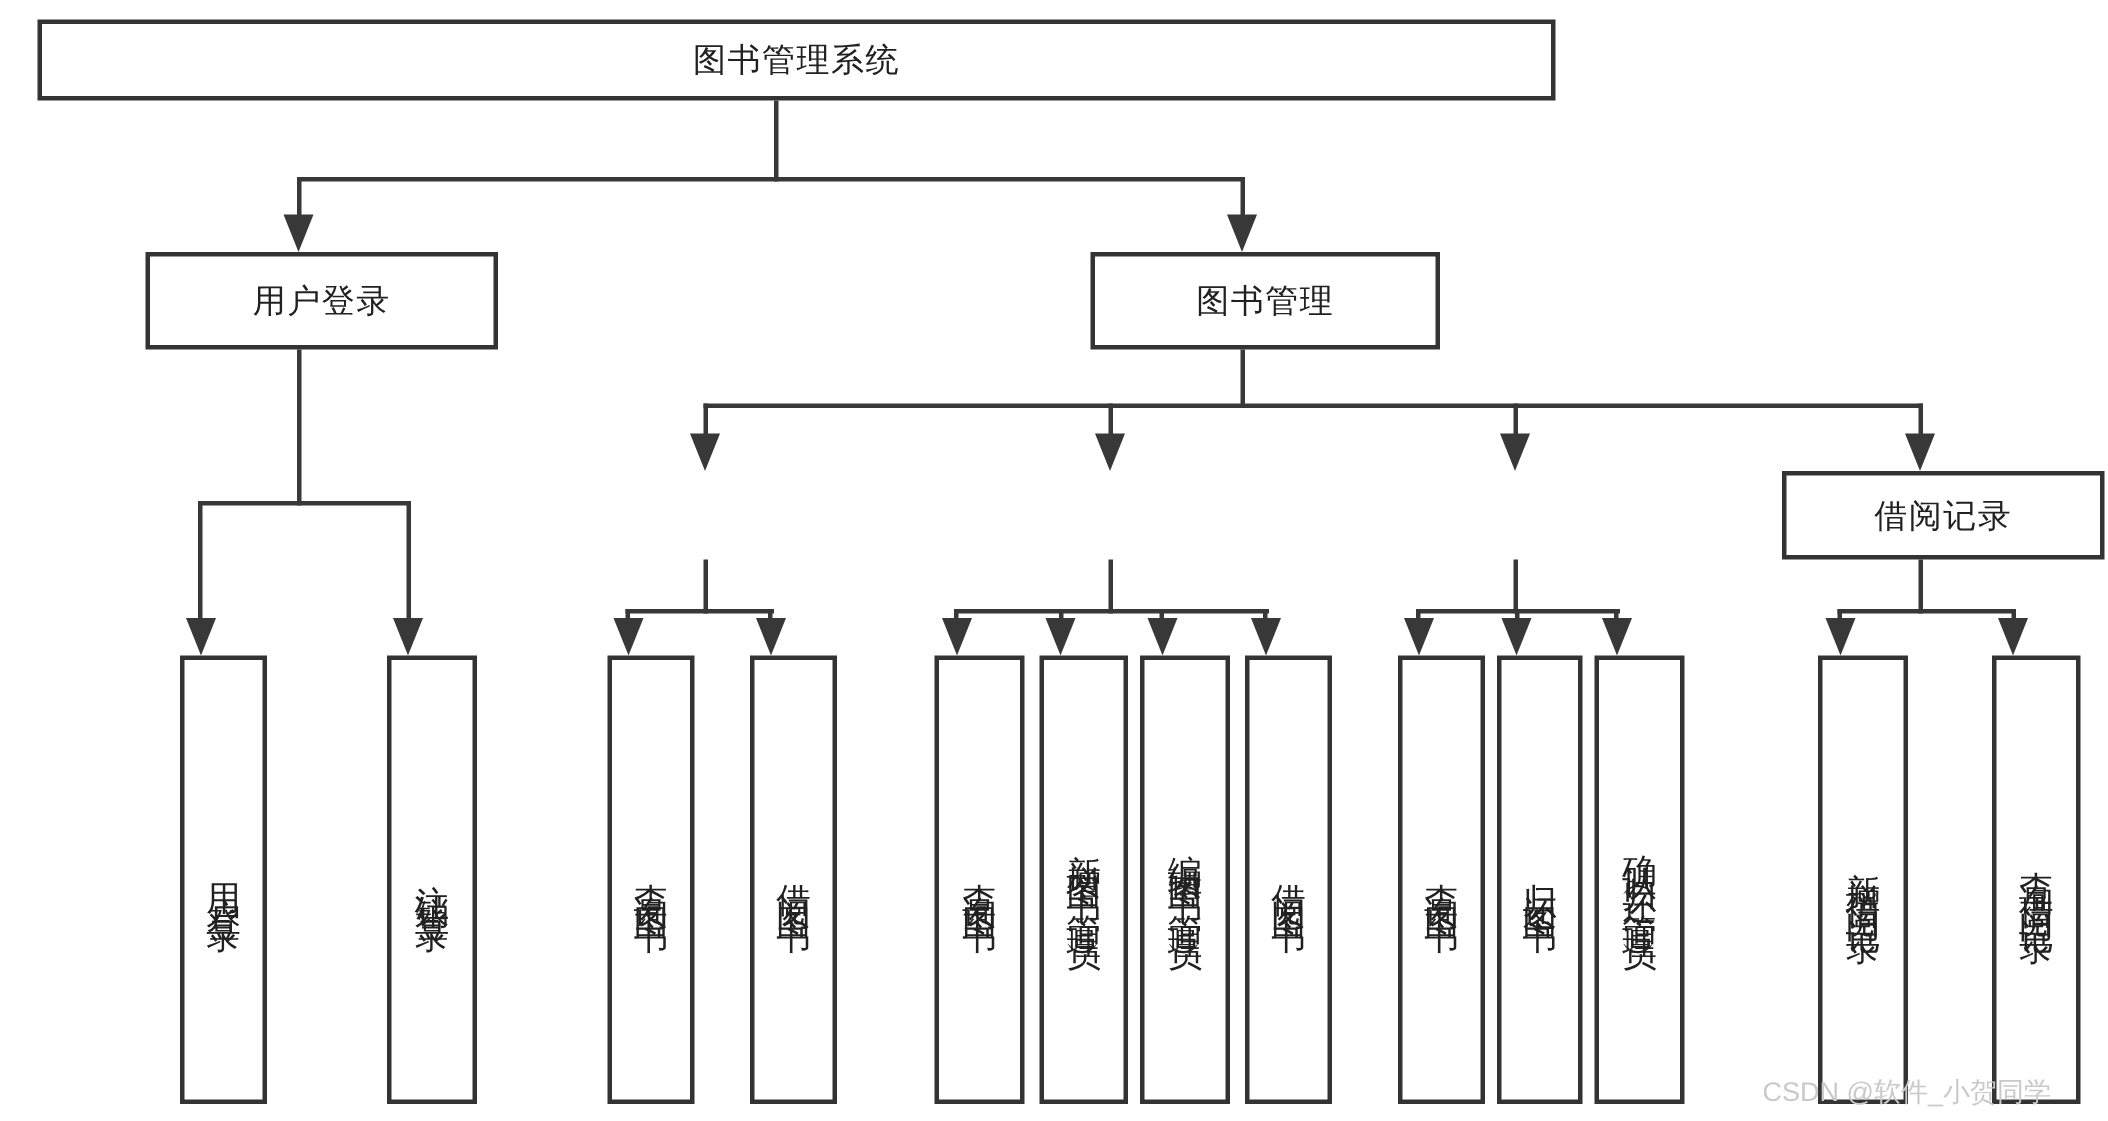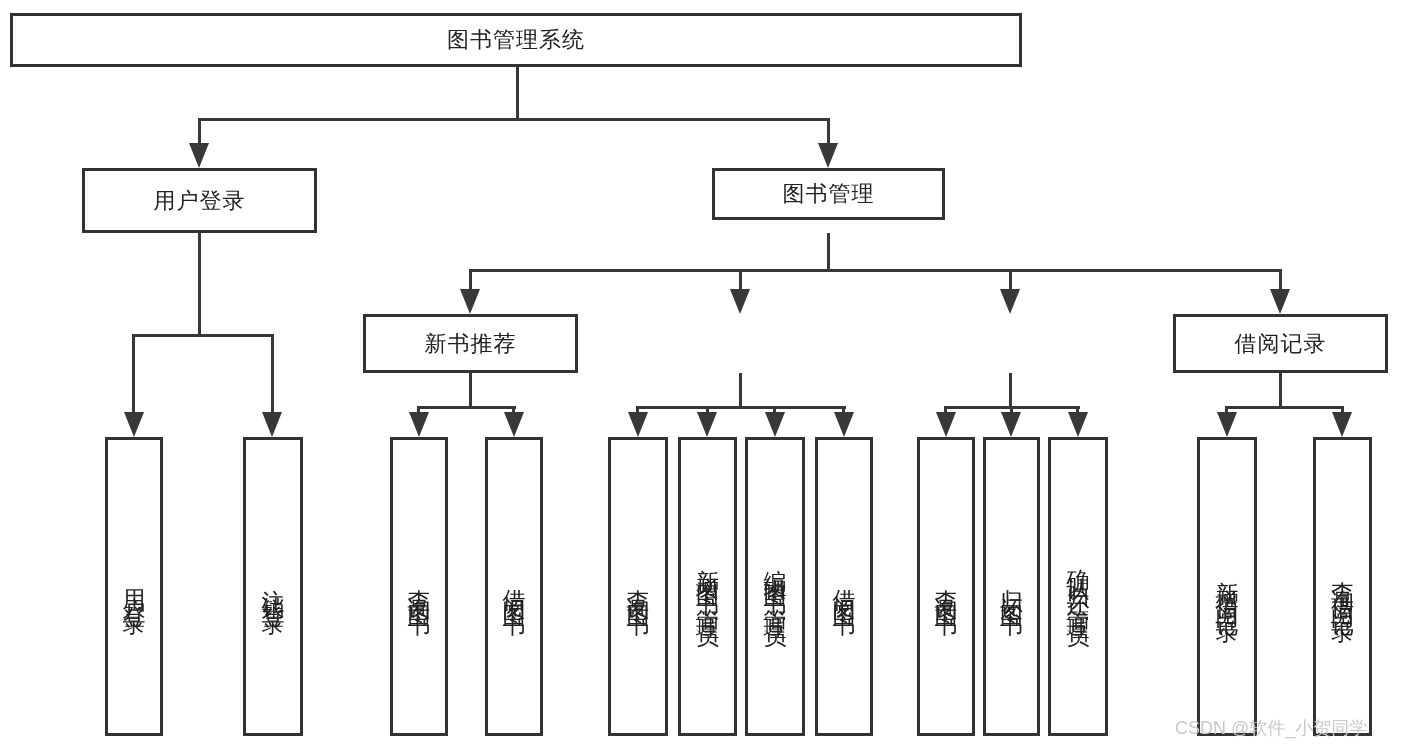--- a/index.html
+++ b/index.html
@@ -20,20 +20,21 @@
   }
   .box {
     position: absolute;
     box-sizing: border-box;
     border: 3px solid var(--border);
     background: var(--bg);
     display: flex;
     align-items: center;
     justify-content: center;
     color: var(--text);
+    margin-left: 15px;
   }
   .hbox { font-size: 22px; letter-spacing: 1px; }
   .vtext {
     writing-mode: vertical-rl;
     text-orientation: mixed;
     font-size: 23px;
     letter-spacing: 8px;
     line-height: 1;
     color: var(--text);
   }
@@ -63,41 +64,40 @@
   <div class="box hbox" style="left:10px;top:13px;width:1012px;height:54px">图书管理系统</div>
 
   <div class="vline" style="left:516px;top:67px;height:54px"></div>
   <div class="hline" style="left:198px;top:118px;width:632px"></div>
   <div class="vline" style="left:198px;top:118px;height:28px"></div>
   <div class="arrow" style="left:189px;top:143px"></div>
   <div class="vline" style="left:827px;top:118px;height:28px"></div>
   <div class="arrow" style="left:818px;top:143px"></div>
 
   <div class="box hbox" style="left:82px;top:168px;width:235px;height:65px">用户登录</div>
-  <div class="box hbox" style="left:712px;top:168px;width:233px;height:52px">图书管理</div>
+  <div class="box hbox" style="left:712px;top:168px;width:233px;height:65px">图书管理</div>
 
   <div class="vline" style="left:198px;top:233px;height:104px"></div>
   <div class="hline" style="left:132px;top:334px;width:142px"></div>
   <div class="vline" style="left:132px;top:334px;height:80px"></div>
   <div class="arrow" style="left:124px;top:412px"></div>
   <div class="vline" style="left:271px;top:334px;height:80px"></div>
   <div class="arrow" style="left:262px;top:412px"></div>
 
   <div class="vline" style="left:827px;top:233px;height:39px"></div>
   <div class="hline" style="left:469px;top:269px;width:813px"></div>
   <div class="vline" style="left:469px;top:269px;height:23px"></div>
   <div class="arrow" style="left:460px;top:289px"></div>
   <div class="vline" style="left:739px;top:269px;height:23px"></div>
   <div class="arrow" style="left:730px;top:289px"></div>
   <div class="vline" style="left:1009px;top:269px;height:23px"></div>
   <div class="arrow" style="left:1000px;top:289px"></div>
   <div class="vline" style="left:1279px;top:269px;height:23px"></div>
   <div class="arrow" style="left:1270px;top:289px"></div>
 
-  <div class="box hbox" style="left:363px;top:314px;width:215px;height:59px">新书推荐</div>
   <div class="box hbox" style="left:1173px;top:314px;width:215px;height:59px">借阅记录</div>
 
   <div class="vline" style="left:469px;top:373px;height:36px"></div>
   <div class="hline" style="left:417px;top:406px;width:99px"></div>
   <div class="vline" style="left:417px;top:406px;height:10px"></div>
   <div class="arrow" style="left:409px;top:412px"></div>
   <div class="vline" style="left:512px;top:406px;height:10px"></div>
   <div class="arrow" style="left:504px;top:412px"></div>
 
   <div class="vline" style="left:739px;top:373px;height:36px"></div>

